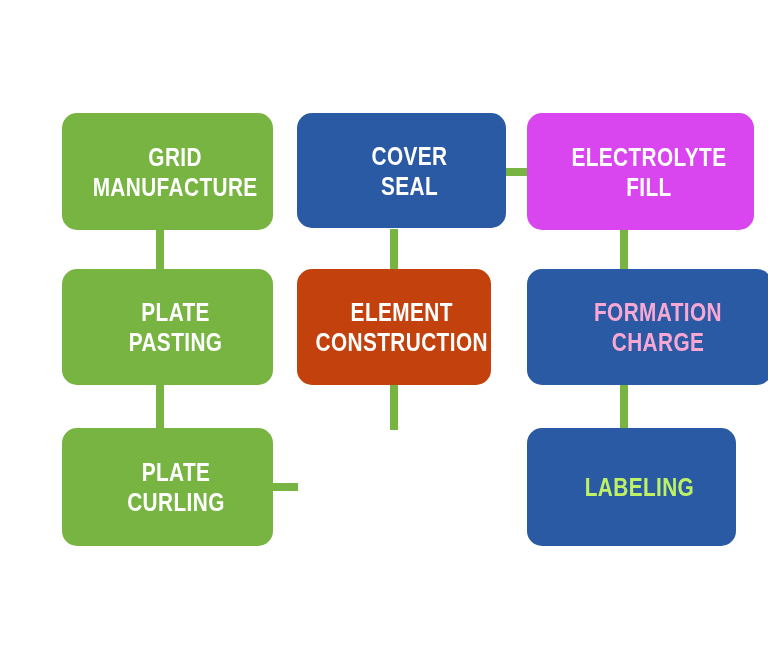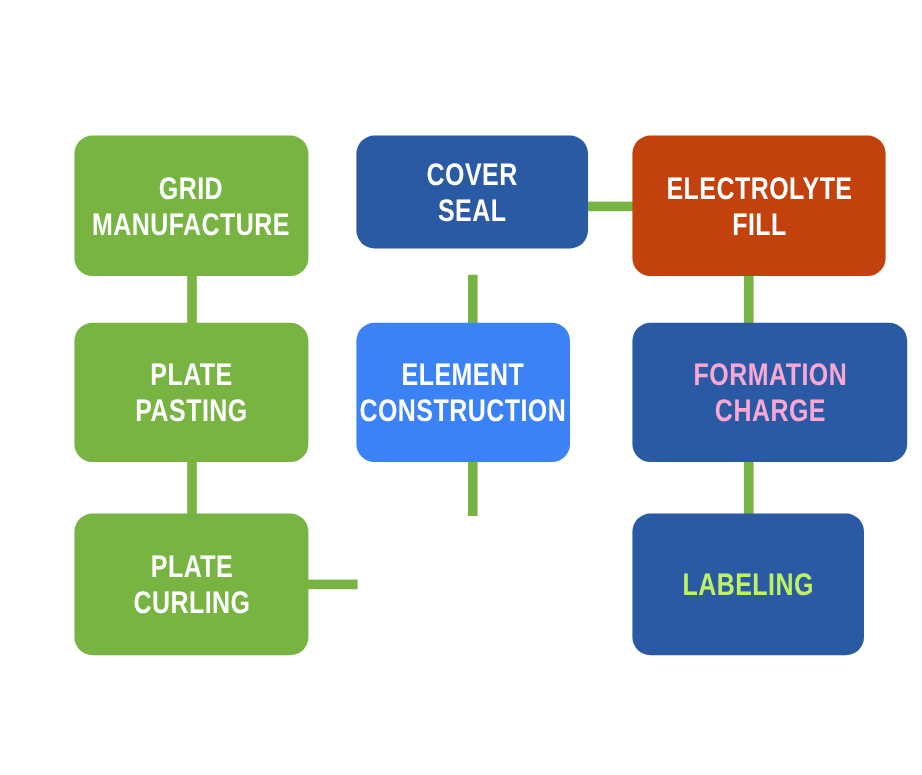--- a/index.html
+++ b/index.html
@@ -22,20 +22,21 @@
     border-radius: 15px;
     display: flex;
     align-items: center;
     justify-content: center;
     text-align: center;
     color: #ffffff;
     font-weight: 700;
     font-size: 26px;
     line-height: 30px;
     z-index: 2;
+    padding-left: 16px;
   }
   .node .label {
     transform: scaleX(0.8);
     transform-origin: 50% 50%;
     letter-spacing: 0.5px;
     white-space: nowrap;
   }
   .conn {
     position: absolute;
     background: var(--connector, #78B442);
@@ -55,40 +56,40 @@
   <div class="conn" style="left:489px; top:168px; width:39px; height:8px;"></div>
   <div class="conn" style="left:620px; top:229px; width:8px;  height:42px;"></div>
   <div class="conn" style="left:620px; top:384px; width:8px;  height:46px;"></div>
 
   <div class="node" style="left: 62px; top: 113px; width: 195px; height: 117px; background: rgb(120, 180, 66); color: rgb(255, 255, 255);">
     <div class="label">
       <div>GRID</div>
       <div>MANUFACTURE</div>
     </div>
   </div>
-  <div class="node" style="left: 297px; top: 113px; width: 193px; height: 94px; background: rgb(43, 90, 165); color: rgb(255, 255, 255);">
+  <div class="node" style="left: 297px; top: 113px; width: 193px; height: 115px; background: rgb(43, 90, 165); color: rgb(255, 255, 255);">
     <div class="label">
       <div>COVER</div>
       <div>SEAL</div>
     </div>
   </div>
-  <div class="node" style="left: 527px; top: 113px; width: 211px; height: 117px; background: #c2410c; color: rgb(255, 255, 255);">
+  <div class="node" style="left: 527px; top: 113px; width: 211px; height: 117px; background: #d946ef; color: rgb(255, 255, 255);">
     <div class="label">
       <div>ELECTROLYTE</div>
       <div>FILL</div>
     </div>
   </div>
 
   <div class="node" style="left: 62px; top: 269px; width: 195px; height: 116px; background: rgb(120, 180, 66); color: rgb(255, 255, 255);">
     <div class="label">
       <div>PLATE</div>
       <div>PASTING</div>
     </div>
   </div>
-  <div class="node" style="left: 297px; top: 269px; width: 178px; height: 116px; background: #3b82f6; color: rgb(255, 255, 255);">
+  <div class="node" style="left: 297px; top: 269px; width: 178px; height: 116px; background: #c2410c; color: rgb(255, 255, 255);">
     <div class="label">
       <div>ELEMENT</div>
       <div>CONSTRUCTION</div>
     </div>
   </div>
   <div class="node" style="left: 527px; top: 269px; width: 229px; height: 116px; background: rgb(43, 90, 165); color: #f9a8d4;">
     <div class="label">
       <div>FORMATION</div>
       <div>CHARGE</div>
     </div>

